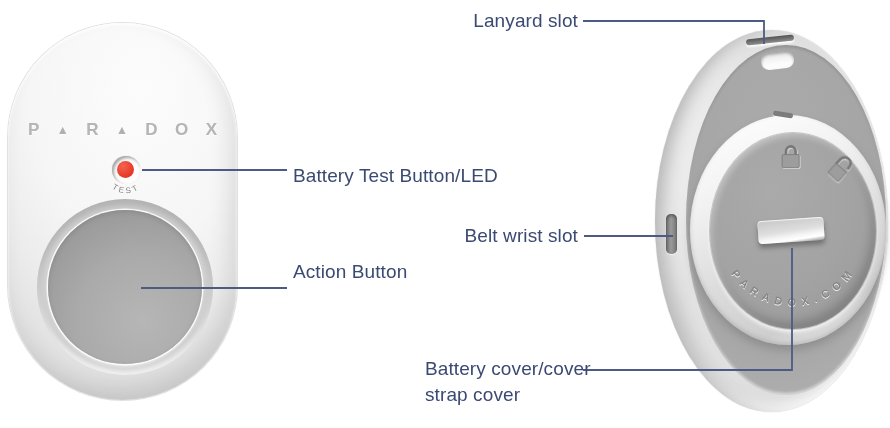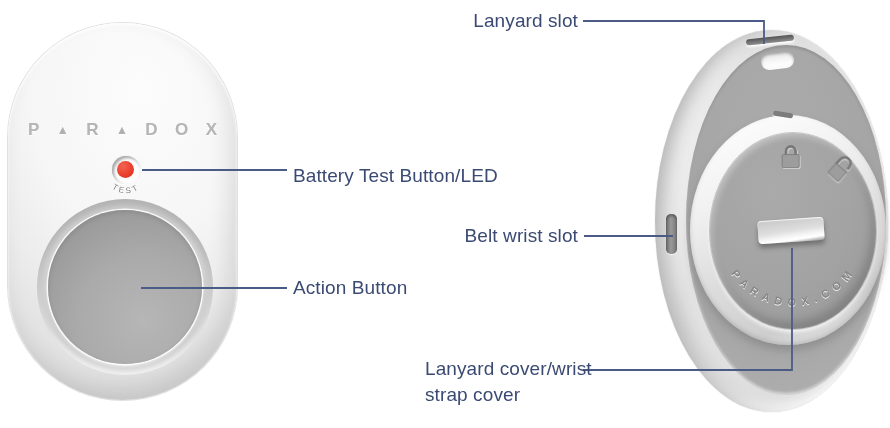--- a/index.html
+++ b/index.html
@@ -184,18 +184,18 @@
     <path class="leader" d="M 584 236 H 673"></path>
     <path class="leader" d="M 583 370 H 792 V 248"></path>
   </svg>
 
   <div class="lbl right" style="left:441px;top:9px;width:137px;">Lanyard slot</div>
 
   <div class="lbl" style="left:293px;top:158px;margin-top:6px;">Battery Test Button/LED</div>
 
   <div class="lbl right" style="left:441px;top:224px;width:137px;">Belt wrist slot</div>
 
-  <div class="lbl" style="left:293px;top:276px;">Action Button</div>
-
-  <div class="lbl" style="left:425px;top:357px;">Lanyard cover/wrist</div>
+  <div class="lbl" style="left:293px;top:260px;">Action Button</div>
+
+  <div class="lbl" style="left:425px;top:357px;">Battery cover/cover</div>
   <div class="lbl" style="left:425px;top:383px;">strap cover</div>
 
 </div>
 
 </body></html>

